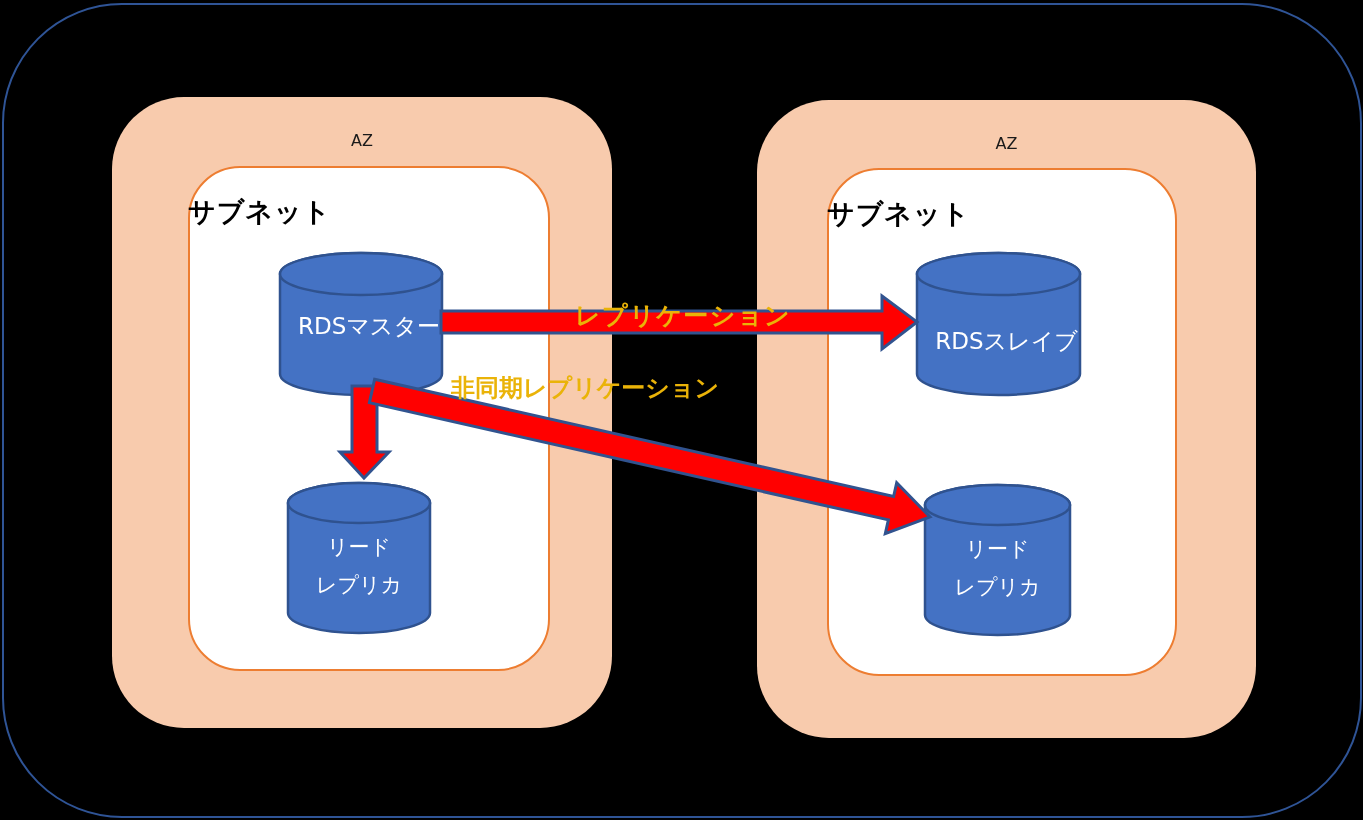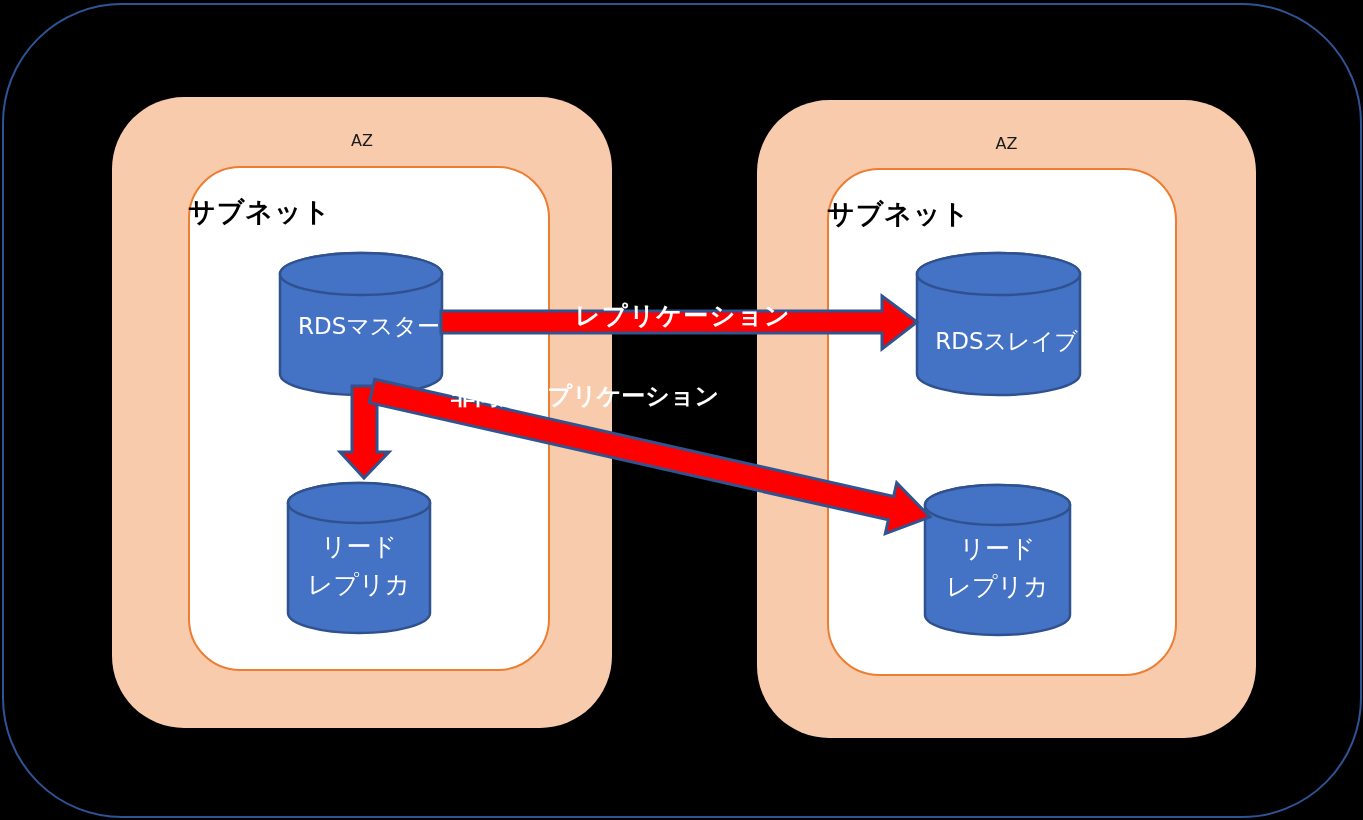--- a/index.html
+++ b/index.html
@@ -24,26 +24,26 @@
   
   .az-label{z-index:5;text-align:center;font-size:16px;color:#1a1a1a;}
   #az-label-left{left:112px;top:131px;width:500px;}
   #az-label-right{left:757px;top:134px;width:499px;}
   .subnet-label{z-index:5;text-align:left;font-size:27px;font-weight:700;color:#000;letter-spacing:1px;}
   #subnet-label-left{left:188px;top:194px;width:358px;}
   #subnet-label-right{left:827px;top:196px;width:346px;}
   .cyl-label{z-index:5;text-align:center;color:#fff;font-size:23px;padding-left:8px;}
   #label-master{left:280px;top:311px;width:162px;}
   #label-slave{left:917px;top:326px;width:163px;}
-  .replica-label{z-index:5;text-align:center;color:#fff;font-size:25px;line-height:38px;}
+  .replica-label{z-index:5;text-align:center;color:#fff;font-size:21px;line-height:38px;}
   #label-replica-left{left:288px;top:528px;width:142px;}
   #label-replica-right{left:925px;top:530px;width:145px;}
-  .edge-label{z-index:6;color:#ffffff;font-weight:700;white-space:pre;}
+  .edge-label{z-index:6;color:#eab308;font-weight:700;white-space:pre;}
   #edge-label-failover{left:575px;top:226px;font-size:25px;line-height:36px;letter-spacing:1.5px;}
-  #edge-label-async{left:451px;top:380px;font-size:24px;letter-spacing:0px;}
+  #edge-label-async{left:451px;top:372px;font-size:24px;letter-spacing:0px;}
   
   #shape-layer{left:0;top:0;z-index:4;}
   .cyl{stroke:#2F528F;stroke-width:2.5;}
   .arrow{stroke:#31538F;stroke-width:3;stroke-linejoin:miter;}
 </style>
 </head>
 <body>
 
 <div id="canvas">
 

